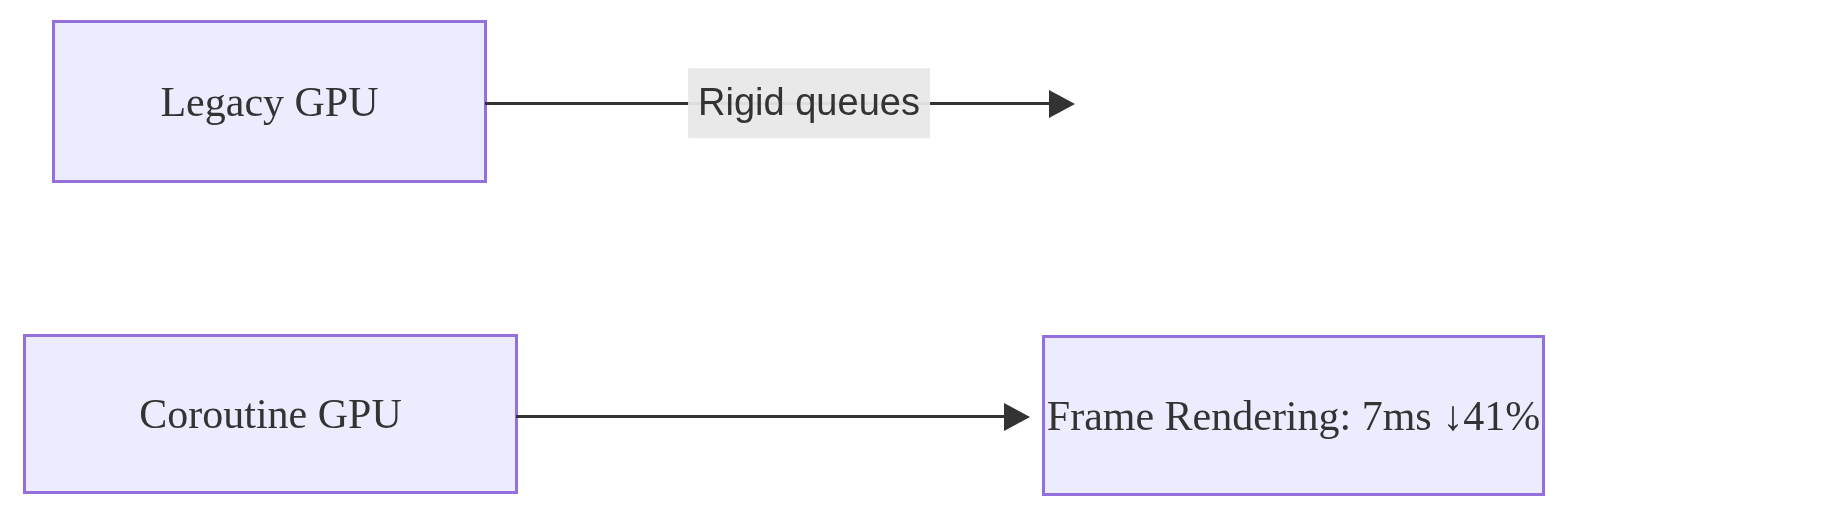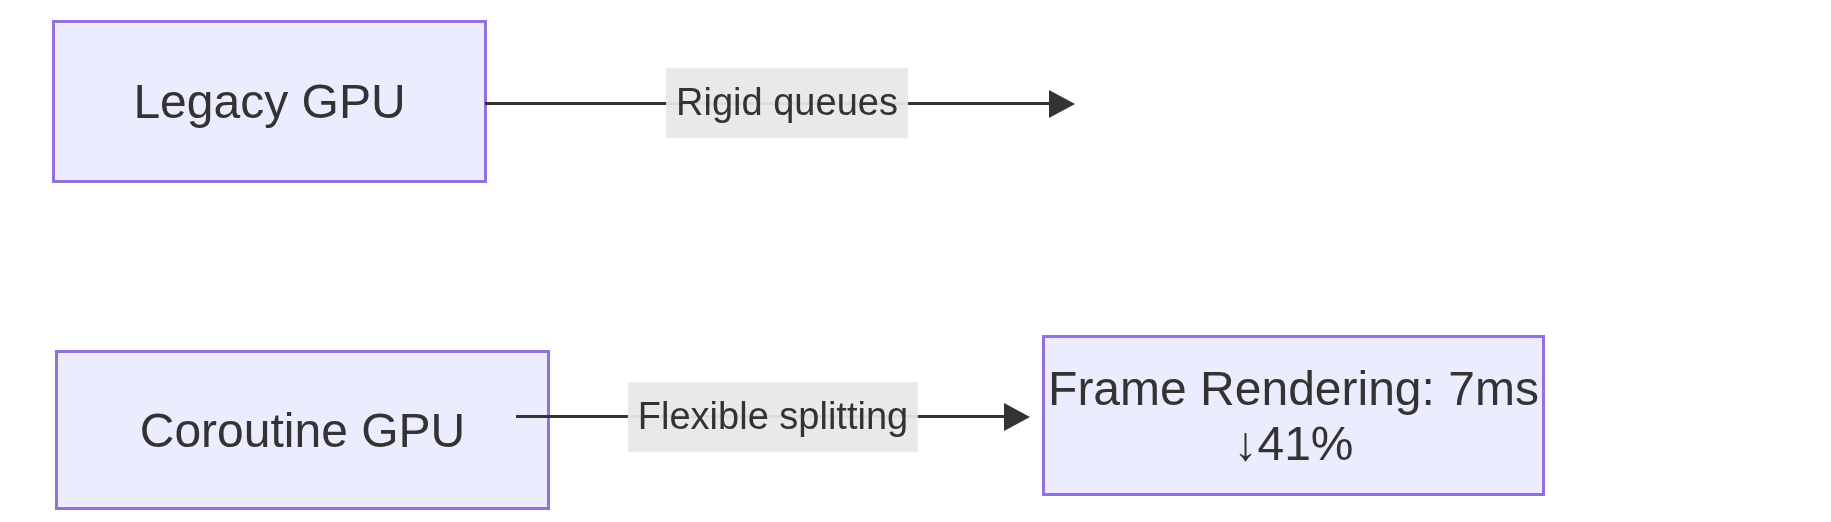--- a/index.html
+++ b/index.html
@@ -23,23 +23,24 @@
     overflow: hidden;
     color: var(--text);
   }
   .node {
     position: absolute;
     background: var(--node-fill);
     border: 3px solid var(--node-border);
     display: flex;
     align-items: center;
     justify-content: center;
-    font-size: 48px;
+    font-size: 42px;
     color: var(--text);
     text-align: center;
+    font-family: Liberation Serif, serif;
   }
   .edge-line {
     position: absolute;
     height: 3px;
     background: var(--edge-line);
   }
   .arrowhead {
     position: absolute;
     width: 0;
     height: 0;
@@ -62,28 +63,27 @@
 <body>
 
 <div class="canvas">
 
   <div class="node" style="left:52px; top:20px; width:435px; height:163px;">
     <span>Legacy GPU</span>
   </div>
 
   <div class="edge-line" style="left:485px; top:102px; width:567px;"></div>
   <div class="arrowhead" style="left:1049px; top:90px;"></div>
-  <div class="edge-label" style="left:787px; top:103px;">Rigid queues</div>
+  <div class="edge-label" style="left:809px; top:103px;">Rigid queues</div>
 
 
-  <div class="node" style="left:23px; top:350px; width:495px; height:160px;margin-left:32px;">
+  <div class="node" style="left:23px; top:334px; width:495px; height:160px;">
     <span>Coroutine GPU</span>
   </div>
 
   <div class="edge-line" style="left:516px; top:415px; width:489px;"></div>
   <div class="arrowhead" style="left:1004px; top:403px;"></div>
-  <div class="edge-label" style="left:773px; top:417px;">Flexible splitting</div>
 
   <div class="node" style="left:1030px; top:335px; width:503px; height:161px;margin-left:12px;">
     <span>Frame Rendering: 7ms ↓41%</span>
   </div>
 
 </div>
 
 </body></html>

